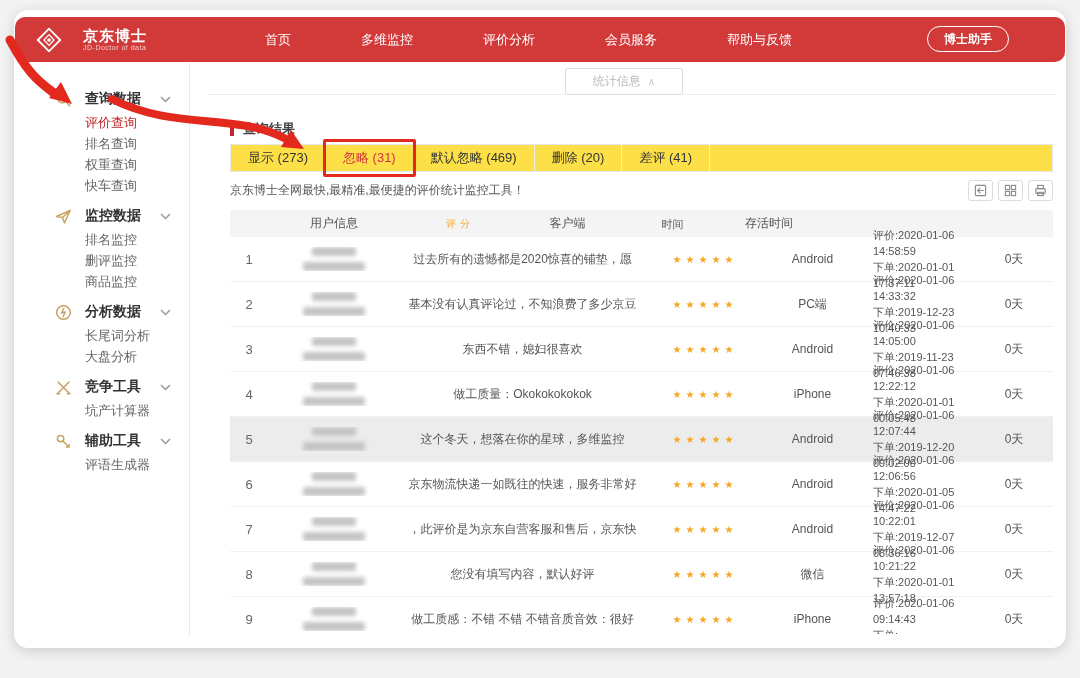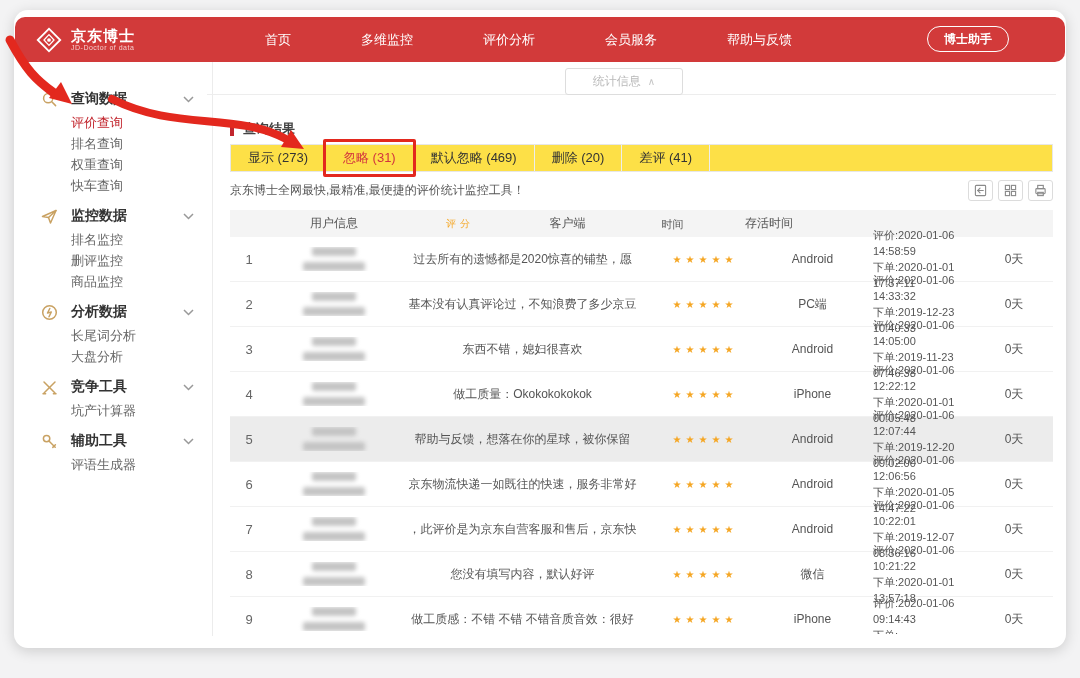--- a/index.html
+++ b/index.html
@@ -6,32 +6,32 @@
   html,body { width:1080px; height:678px; }
   body { font-family:"Liberation Sans","DejaVu Sans",sans-serif; background:#f3f3f4; position:relative; overflow:hidden; }
 
   .page { position:absolute; inset:0; }
   .card { position:absolute; left:14px; top:10px; width:1052px; height:638px;
           background:#fff; border-radius:14px; box-shadow:0 3px 14px rgba(0,0,0,.16); overflow:hidden; }
 
   
   .nav { position:absolute; left:1px; right:1px; top:7px; height:45px; background:#d23a3a;
          border-radius:10px; display:flex; align-items:center; }
-  .brand { display:flex; align-items:center; gap:8px; margin-left:20px; cursor:pointer; }
+  .brand { display:flex; align-items:center; gap:20px; margin-left:20px; cursor:pointer; }
   .logo-svg { width:28px; height:28px; }
   .brand-title { font-size:15px; font-weight:700; color:#fff; letter-spacing:1px; line-height:16px; }
   .brand-subtitle { font-size:7px; color:rgba(255,255,255,.75); letter-spacing:.5px; }
   .nav-menu { position:absolute; left:250px; display:flex; gap:70px; }
   .nav-item { color:#fff; font-size:13px; text-decoration:none; cursor:pointer; white-space:nowrap; }
   .assistant-btn { position:absolute; right:56px; top:9px; height:26px; padding:0 16px;
          border:1px solid #fff; border-radius:14px; background:transparent; color:#fff;
          font-size:12px; font-weight:700; cursor:pointer; font-family:inherit; }
 
   
-  .sidebar { position:absolute; left:0; top:52px; bottom:12px; width:199px;
+  .sidebar { position:absolute; left:14px; top:52px; bottom:12px; width:162px;
              border-right:1px solid #ececec; padding-top:24px; }
   .side-group { display:flex; align-items:center; height:26px; padding:0 18px 0 27px; margin-top:7px; cursor:pointer; }
   .side-group:first-child { margin-top:0; }
   .g-icon { width:17px; height:17px; margin-right:13px; display:inline-flex; }
   .g-icon svg { width:100%; height:100%; stroke:#c9a263; fill:none; stroke-width:1.5; stroke-linecap:round; stroke-linejoin:round; }
   .g-label { flex:1; font-size:14px; font-weight:700; color:#333; }
   .chev { width:11px; height:7px; stroke:#999; fill:none; stroke-width:1.5; }
   .side-item { height:21px; line-height:21px; padding-left:57px; font-size:13px; color:#666; cursor:pointer; }
   .side-item.active { color:#c2262e; }
 
@@ -339,21 +339,21 @@
     </div>
     <div class="c c-alive">0天</div>
   </div>
 
   <div class="trow hl">
     <div class="c c-idx">5</div>
     <div class="c c-user">
       <span class="blur b1"></span>
       <span class="blur b2"></span>
     </div>
-    <div class="c c-cont">帮助与反馈，想落在你的星球，被你保留</div>
+    <div class="c c-cont">这个冬天，想落在你的星球，多维监控</div>
     <div class="c c-stars">★★★★★</div>
     <div class="c c-client">Android</div>
     <div class="c c-time">
       <div>评价:2020-01-06 12:07:44</div>
       <div>下单:2019-12-20 09:02:00</div>
     </div>
     <div class="c c-alive">0天</div>
   </div>
 
   <div class="trow">

